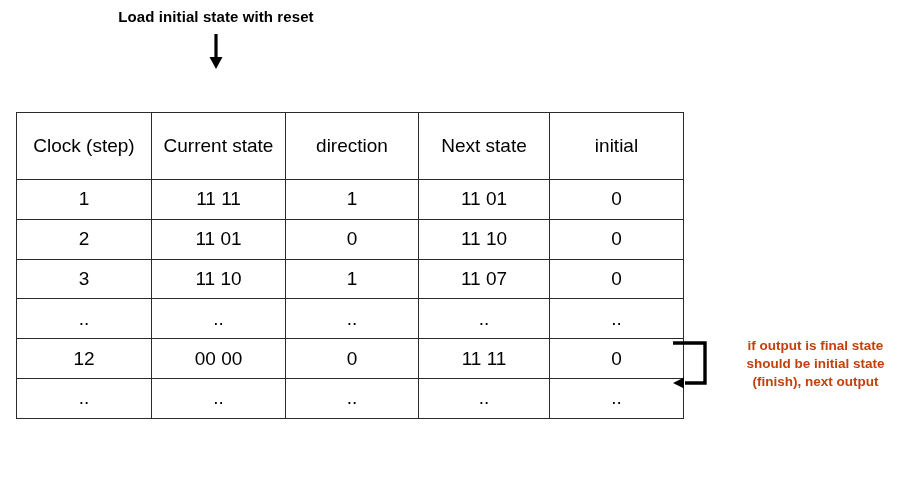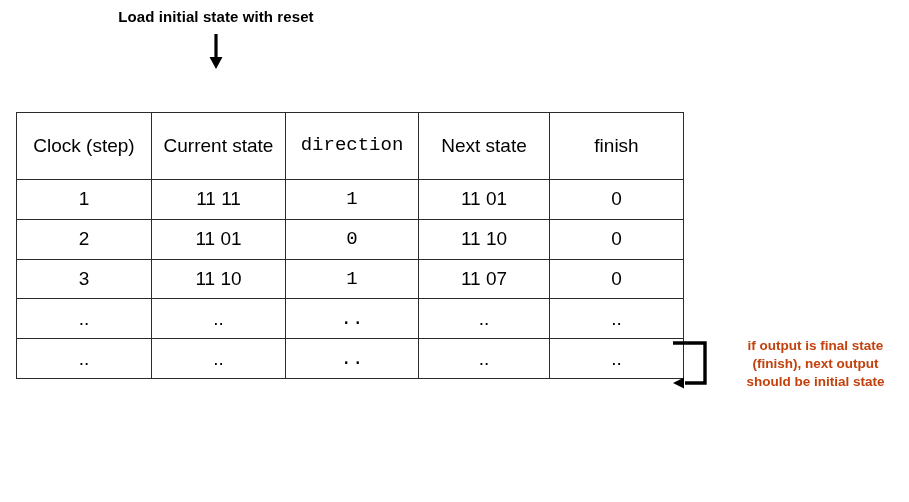--- a/index.html
+++ b/index.html
@@ -62,21 +62,21 @@
   #state-table tbody td {
     height: 38.8px;
     font-size: 19px;
   }
   .col-clock   { width: 134px; }
   .col-current { width: 133px; }
   .col-dir     { width: 132px; }
   .col-next    { width: 130px; border-radius: 19px; }
   .col-finish  { width: 133px; }
 
-  .red { color: #FF0000; font-family: Liberation Mono, monospace; }
+  .red { color: #FF0000; }
   .dots { font-size: 19px; letter-spacing: 0px; }
 
   
   #right-bracket {
     position: absolute;
     left: 672px;
     top: 330px;
     width: 60px;
     height: 70px;
   }
@@ -102,21 +102,21 @@
   <polygon points="20,37 13.5,25 26.5,25" fill="#000000"></polygon>
 </svg>
 
 <table id="state-table">
   <thead>
     <tr>
       <th class="col-clock">Clock (step)</th>
       <th class="col-current">Current state</th>
       <th class="col-dir red">direction</th>
       <th class="col-next">Next state</th>
-      <th class="col-finish">finish</th>
+      <th class="col-finish">initial</th>
     </tr>
   </thead>
   <tbody>
     <tr>
       <td>1</td>
       <td>11 11</td>
       <td class="red">1</td>
       <td>11 01</td>
       <td>0</td>
     </tr>
@@ -135,31 +135,38 @@
       <td>0</td>
     </tr>
     <tr>
       <td class="dots">..</td>
       <td class="dots">..</td>
       <td class="dots red">..</td>
       <td class="dots">..</td>
       <td class="dots">..</td>
     </tr>
     <tr>
+      <td>12</td>
+      <td>00 00</td>
+      <td class="red">0</td>
+      <td>11 11</td>
+      <td>0</td>
+    </tr>
+    <tr>
       <td class="dots">..</td>
       <td class="dots">..</td>
       <td class="dots red">..</td>
       <td class="dots">..</td>
       <td class="dots">..</td>
     </tr>
   </tbody>
 </table>
 
 <svg id="right-bracket" viewBox="0 0 60 70" xmlns="http://www.w3.org/2000/svg">
   <path d="M 1 13 L 33 13 L 33 53 L 13 53" fill="none" stroke="#000000" stroke-width="3.4"></path>
   <polygon points="1,53 12,47.5 12,58.5" fill="#000000"></polygon>
 </svg>
 
 <div id="right-annotation">
   <div>if output is final state</div>
+  <div>should be initial state</div>
   <div>(finish), next output</div>
-  <div>should be initial state</div>
 </div>
 
 </body></html>

